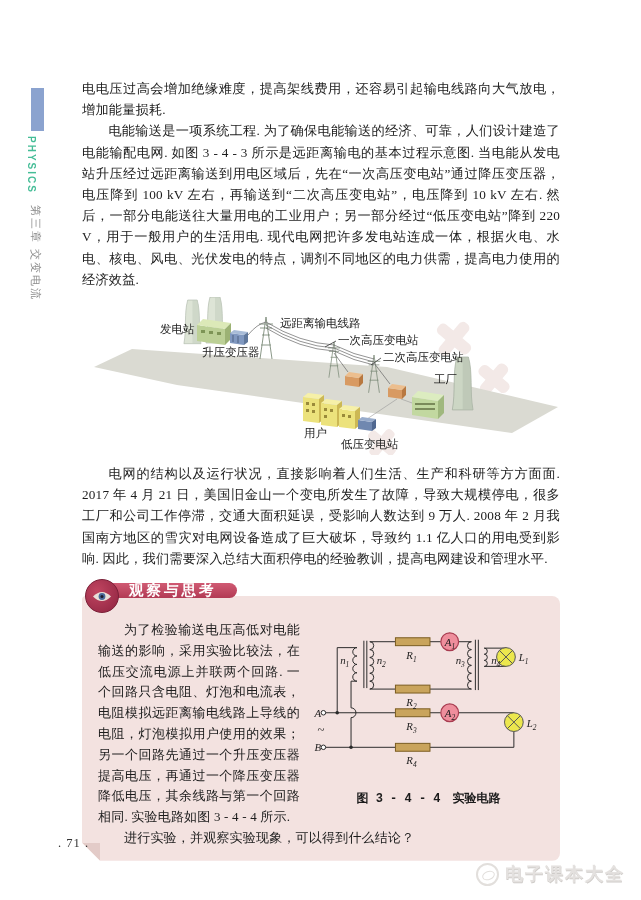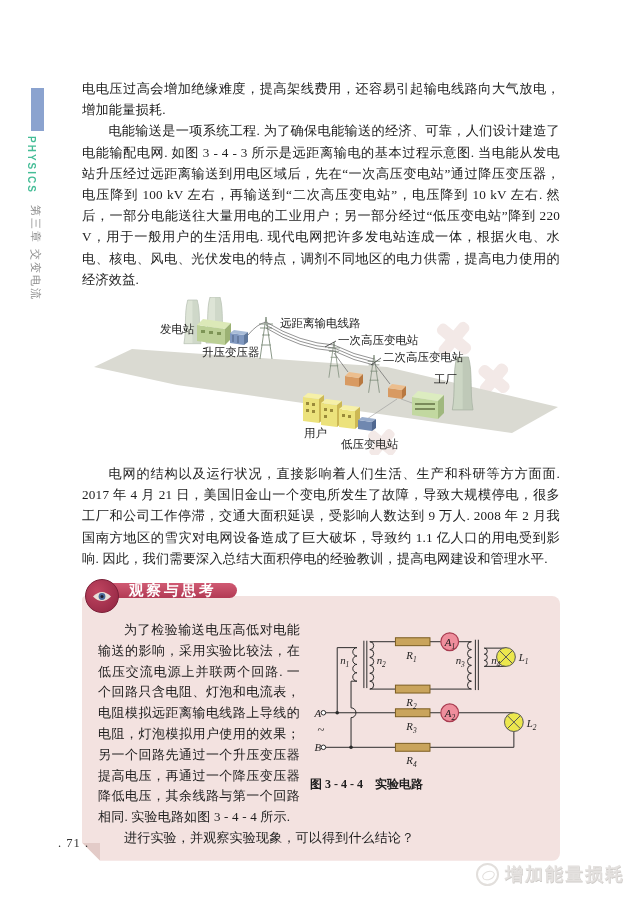--- a/index.html
+++ b/index.html
@@ -43,21 +43,21 @@
     color:#fff; font-weight:bold; font-size:14.5px; letter-spacing:3px;
     padding:0 20px 0 38px; z-index:3;
   }
   .observe-icon {
     position:absolute; left:-6px; top:-4px; width:34px; height:34px; border-radius:50%;
     background:radial-gradient(circle at 35% 35%, #c04560, #8e2340);
     border:1px solid #7a1e36; display:flex; align-items:center; justify-content:center;
   }
   .observe-content p { font-size:13px; line-height:20.8px; text-align:justify; margin:0; letter-spacing:0.2px; }
   .circuit-figure { float:right; width:237px; margin:0 0 2px 10px; }
-  .circuit-caption { font-weight:bold; font-size:12px; margin-top:2px; }
+  .circuit-caption { text-align:center; font-weight:bold; font-size:12px; margin-top:16px;font-family:Liberation Mono, monospace; }
   .circ { stroke:#2a2a2a; stroke-width:1; fill:none; }
   .circuit-figure svg text { font-family:"Liberation Serif","DejaVu Serif",serif; fill:#1c1c1c; }
   .varlbl { font-style:italic; font-size:11px; }
 
   
   .page-number { position:absolute; left:58px; top:836px; font-size:12.5px; color:#333; letter-spacing:1px; }
   .site-watermark { position:absolute; right:16px; top:862px; display:flex; align-items:center; gap:6px;
     color:#e4e1df; font-weight:bold; font-size:18px; letter-spacing:2px;
     text-shadow:0.6px 0.6px 0 #cfccc9; }
   .wm-icon { width:23px; height:23px; border-radius:50%; border:2px solid #e2dfdc; position:relative; }
@@ -316,16 +316,16 @@
           <p class="indent">进行实验，并观察实验现象，可以得到什么结论？</p>
         </div>
       </div>
     </div>
 
   </div>
 
   <div class="page-number">. 71 .</div>
   <div class="site-watermark">
     <span class="wm-icon"></span>
-    <span>增加能量损耗</span>
+    <span>电子课本大全</span>
   </div>
 
 </div>
 
 </body></html>

